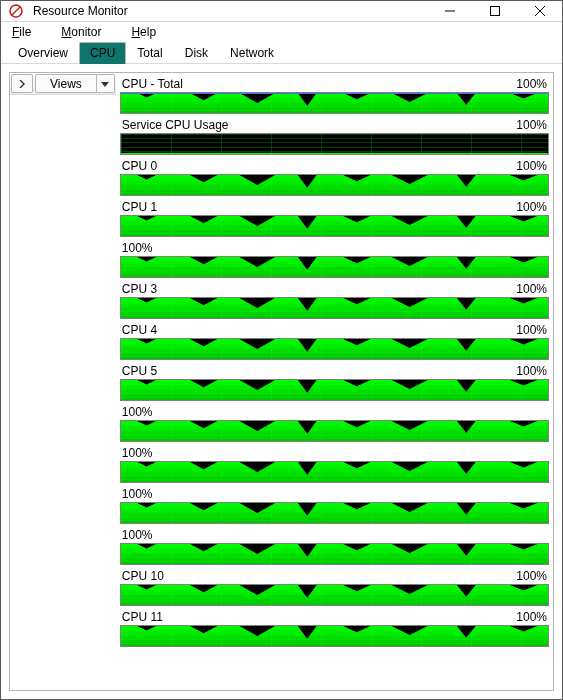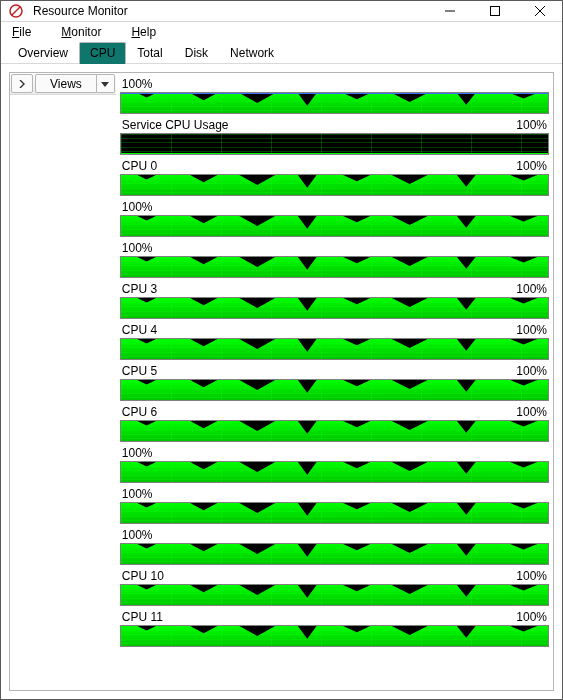--- a/index.html
+++ b/index.html
@@ -109,20 +109,21 @@
           <div class="dd">
             <svg width="8" height="8" viewBox="0 0 8 8">
                 <polygon points="0,2 8,2 4,7" fill="#333"></polygon>
               </svg>
           </div>
         </div>
       </div>
       <div class="graphs" id="graphs">
           <div class="graph-block">
             <div class="graph-header">
+              <span class="name">CPU - Total</span>
               <span>100%</span>
             </div>
             <div class="graph-area highlight">
               <div class="fill" style="height: 100%;"></div>
               <div class="grid"></div>
               <div class="topline"></div>
               <div class="dips">
                 <svg viewBox="0 0 100 22" preserveAspectRatio="none">
                   <polygon points="3.8,0 8.2,0 6,5" fill="#000"></polygon>
                   <polygon points="16.150436620628565,0 22.550436620628563,0 19.350436620628564,8" fill="#000"></polygon>
@@ -164,20 +165,21 @@
                   <polygon points="52.000978521340386,0 58.40097852134039,0 55.20097852134039,7" fill="#000"></polygon>
                   <polygon points="63.36828311214529,0 71.7682831121453,0 67.5682831121453,10" fill="#000"></polygon>
                   <polygon points="78.6187108641303,0 83.01871086413031,0 80.81871086413031,13" fill="#000"></polygon>
                   <polygon points="91.04097261080172,0 97.44097261080172,0 94.24097261080172,6" fill="#000"></polygon>
                 </svg>
               </div>
             </div>
           </div>
           <div class="graph-block">
             <div class="graph-header">
+              <span class="name">CPU 1</span>
               <span>100%</span>
             </div>
             <div class="graph-area">
               <div class="fill" style="height: 100%;"></div>
               <div class="grid"></div>
               <div class="dips">
                 <svg viewBox="0 0 100 22" preserveAspectRatio="none">
                   <polygon points="3.8,0 8.2,0 6,5" fill="#000"></polygon>
                   <polygon points="16.150436620628565,0 22.550436620628563,0 19.350436620628564,8" fill="#000"></polygon>
                   <polygon points="27.694791172140505,0 36.0947911721405,0 31.894791172140504,11" fill="#000"></polygon>
@@ -272,21 +274,20 @@
                   <polygon points="52.000978521340386,0 58.40097852134039,0 55.20097852134039,7" fill="#000"></polygon>
                   <polygon points="63.36828311214529,0 71.7682831121453,0 67.5682831121453,10" fill="#000"></polygon>
                   <polygon points="78.6187108641303,0 83.01871086413031,0 80.81871086413031,13" fill="#000"></polygon>
                   <polygon points="91.04097261080172,0 97.44097261080172,0 94.24097261080172,6" fill="#000"></polygon>
                 </svg>
               </div>
             </div>
           </div>
           <div class="graph-block">
             <div class="graph-header">
-              <span class="name">CPU 6</span>
               <span>100%</span>
             </div>
             <div class="graph-area">
               <div class="fill" style="height: 100%;"></div>
               <div class="grid"></div>
               <div class="dips">
                 <svg viewBox="0 0 100 22" preserveAspectRatio="none">
                   <polygon points="3.8,0 8.2,0 6,5" fill="#000"></polygon>
                   <polygon points="16.150436620628565,0 22.550436620628563,0 19.350436620628564,8" fill="#000"></polygon>
                   <polygon points="27.694791172140505,0 36.0947911721405,0 31.894791172140504,11" fill="#000"></polygon>

